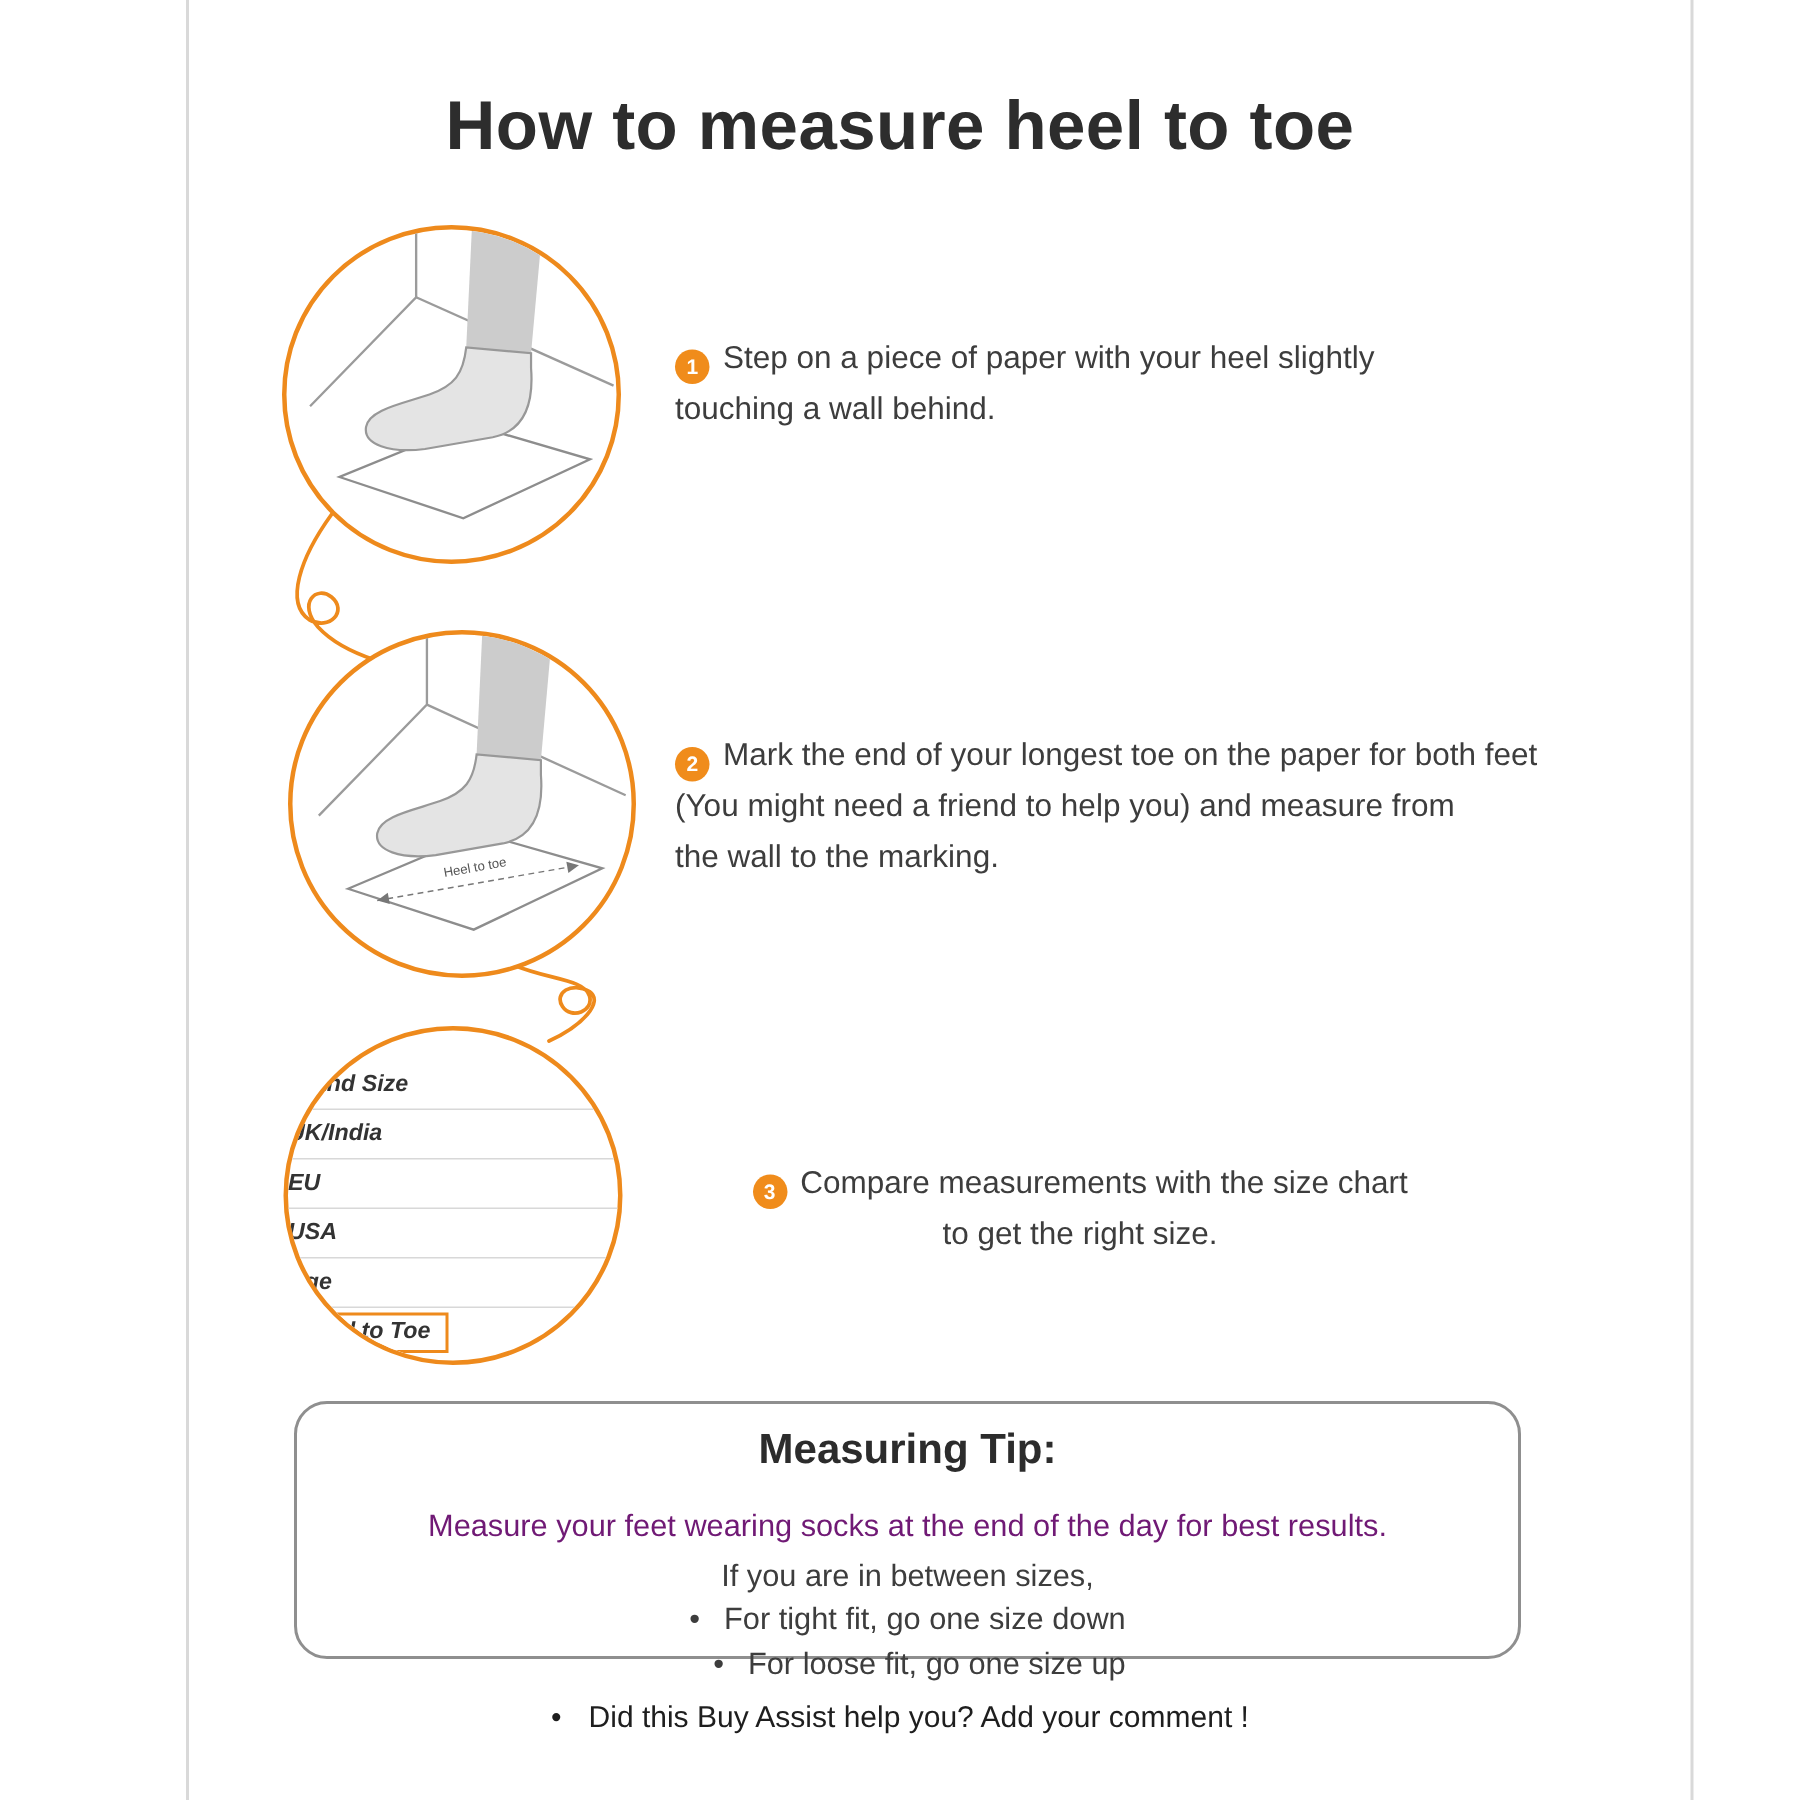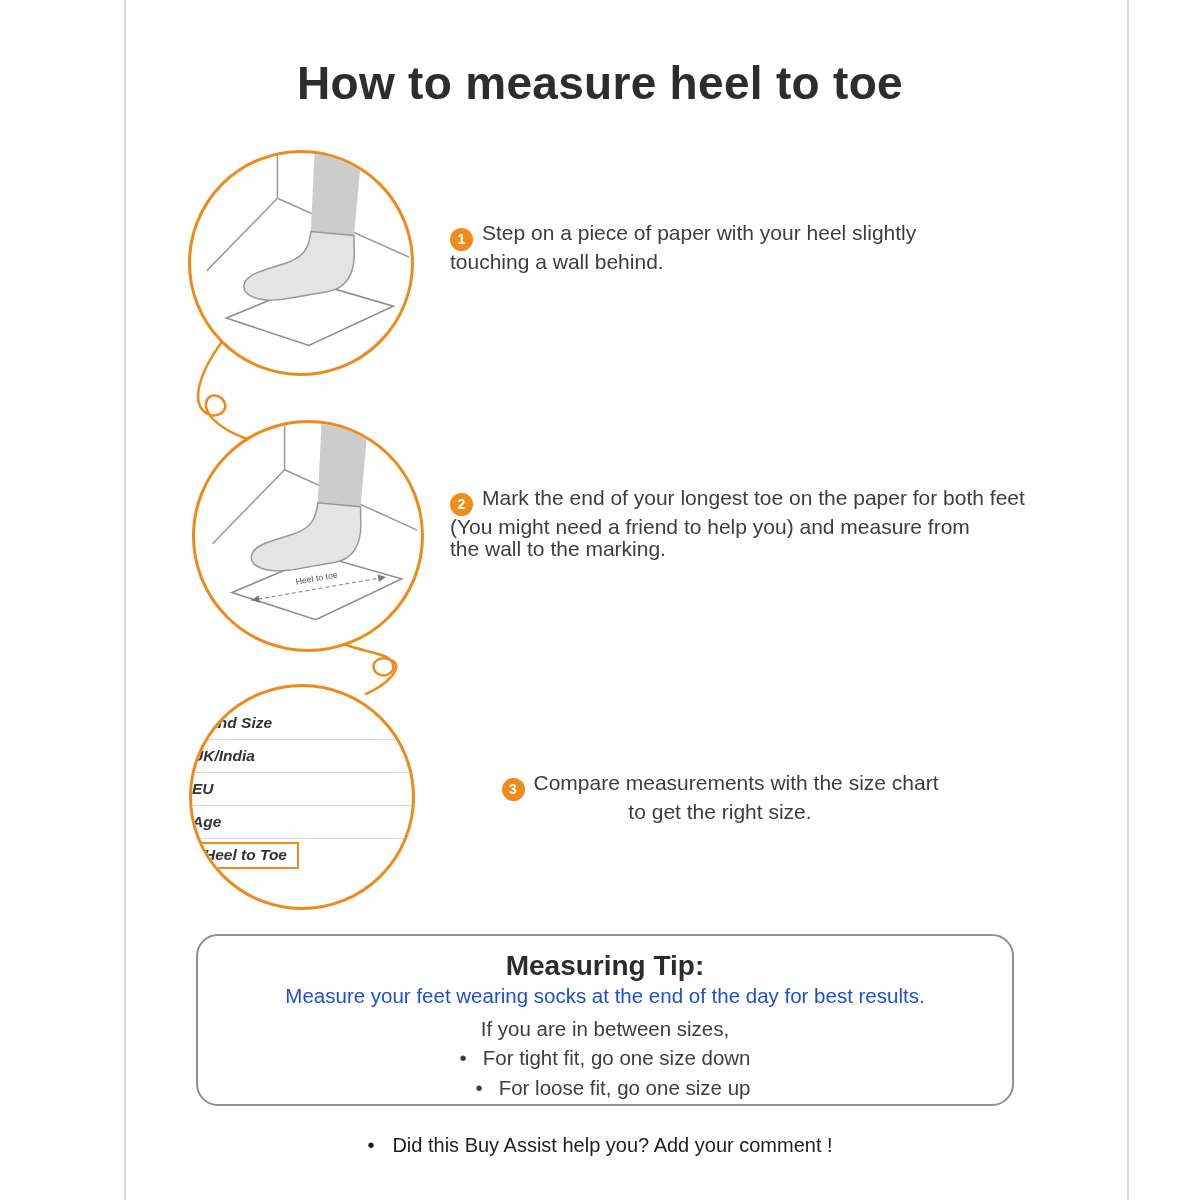--- a/index.html
+++ b/index.html
@@ -20,21 +20,21 @@
     position:absolute; border:3px solid #EE8A1C; border-radius:50%;
     overflow:hidden; background:#fff; box-sizing:border-box;
   }
   .c1 { left:188px; top:150px; width:226px; height:226px; }
   .c2 { left:192px; top:420px; width:232px; height:232px; }
   .c3 { left:189px; top:684px; width:226px; height:226px; }
   .circle svg { position:absolute; left:0; top:0; width:100%; height:100%; }
 
   .connectors { position:absolute; left:0; top:0; width:1200px; height:1200px; pointer-events:none; }
 
-  .step { position:absolute; font-size:21px; line-height:22px; color:#3d3d3d; }
+  .step { position:absolute; font-size:21px; line-height:34px; color:#3d3d3d; }
   .step .line { display:block; }
   .badge {
     display:inline-flex; align-items:center; justify-content:center;
     width:23px; height:23px; border-radius:50%; background:#F08C1B; color:#ffffff;
     font-size:14px; font-weight:700; margin-right:9px; vertical-align:-4px;
   }
   .step1 { left:450px; top:222px; width:540px; }
   .step2 { left:450px; top:487px; width:590px; }
   .step3 { left:450px; top:772px; width:540px;text-align:center; }
 
@@ -50,21 +50,21 @@
     display:inline-block; border:2px solid #EE8A1C; padding:0px 10px 1px;
     line-height:22px; font-weight:700; background:#ffffff;
   }
 
   .tipbox {
     position:absolute; left:196px; top:934px; width:818px; height:172px;
     border:2px solid #8f8f8f; border-radius:22px; box-sizing:border-box;
     text-align:center; background:#ffffff;
   }
   .tip-title { margin-top:14px; font-size:28px; font-weight:700; color:#2c2c2c; }
-  .tip-line  { margin-top:2px; font-size:20.5px; color:#1d4ed8; }
+  .tip-line  { margin-top:24px; font-size:20.5px; color:#701a75; }
   .tip-sub   { margin-top:9px; font-size:20.5px; color:#3d3d3d; }
   .tip-bullets { display:inline-block; text-align:right; margin-top:2px; }
   .tip-bullet { font-size:20.5px; line-height:30px; color:#3d3d3d; }
   .bullet-dot { display:inline-block; margin-right:16px; }
 
   .footer {
     position:absolute; top:1134px; left:0; right:0; text-align:center;
     font-size:20px; font-weight:400; color:#1e1e1e;
   }
   .footer .bullet-dot { margin-right:18px; }
@@ -106,20 +106,21 @@
       <polygon points="196,158 188.8,163.3 187.4,155.5" fill="#777777"></polygon>
       <text x="104" y="166" font-size="9" fill="#555555" transform="rotate(-10 104 166)" font-family="Liberation Sans, sans-serif">Heel to toe</text>
     </svg>
   </div>
 
   <div class="circle c3">
     <div class="size-rows">
       <div class="size-row">Brand Size</div>
       <div class="size-row">UK/India</div>
       <div class="size-row">EU</div>
+      <div class="size-row">USA</div>
       <div class="size-row">Age</div>
       <div class="size-row last">
         <span class="highlight-box">Heel to Toe</span>
       </div>
     </div>
   </div>
 
   <div class="step step1">
     <span class="line">
       <span class="badge">1</span><span>Step on a piece of paper with your heel slightly</span>

